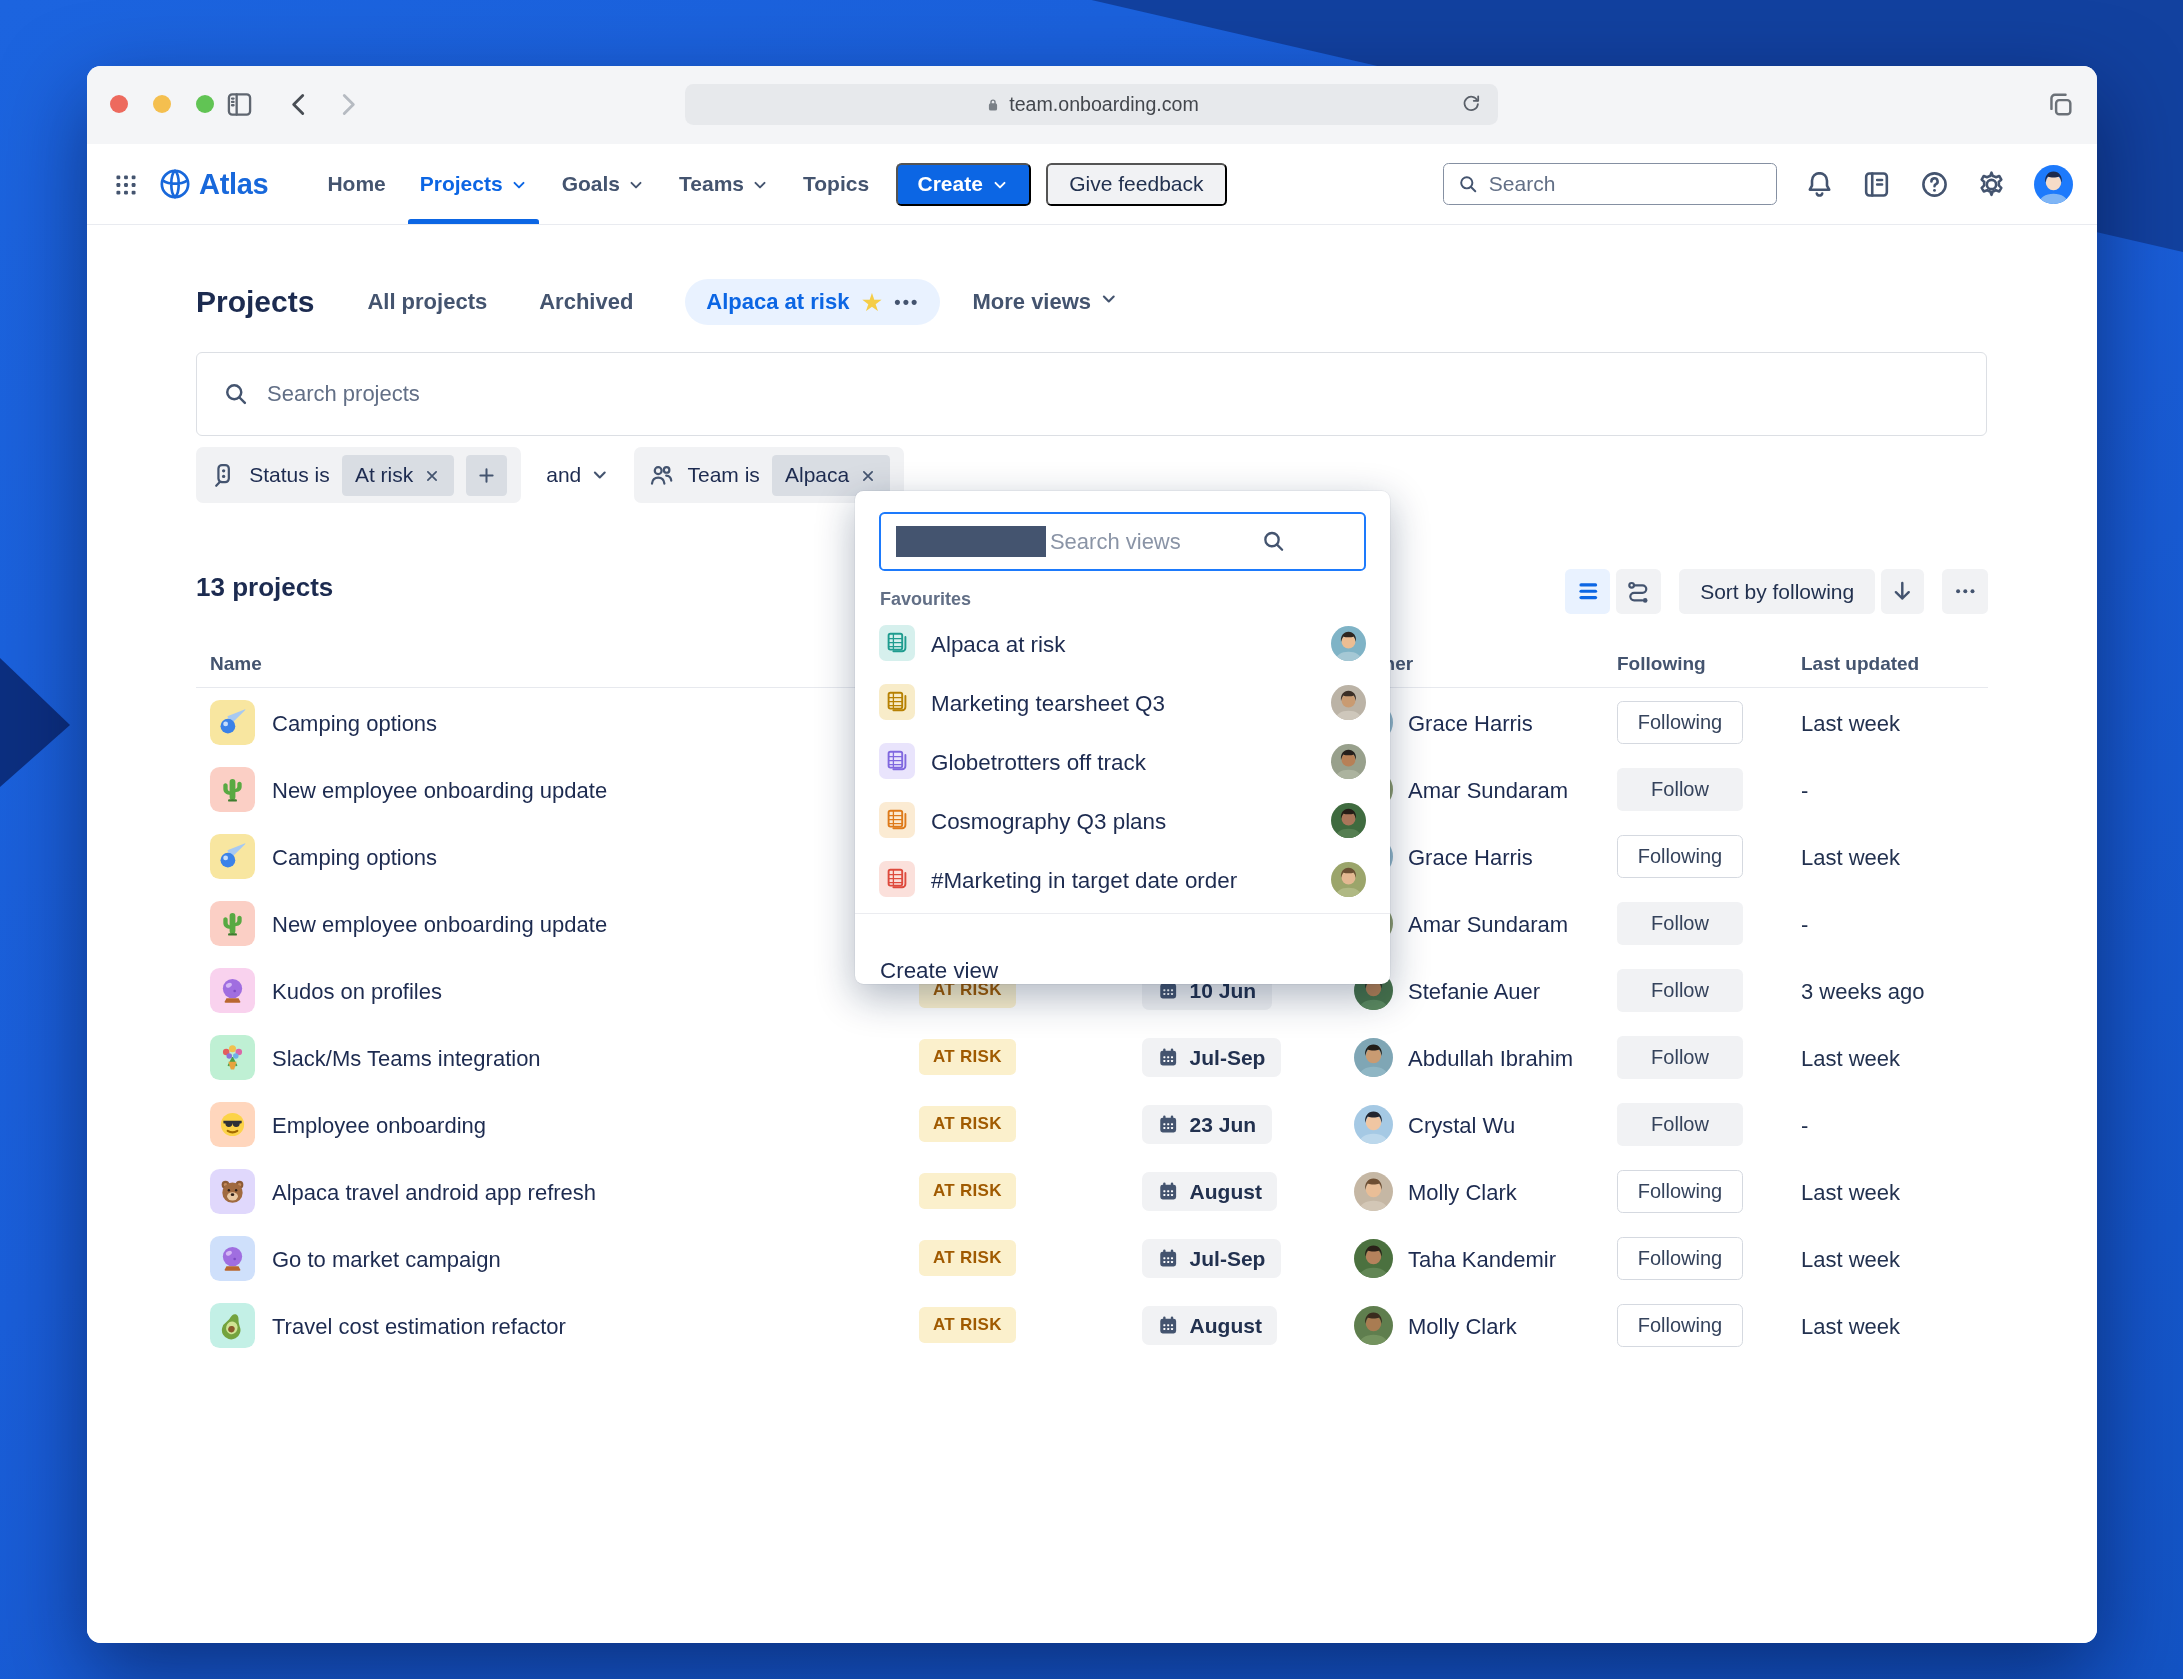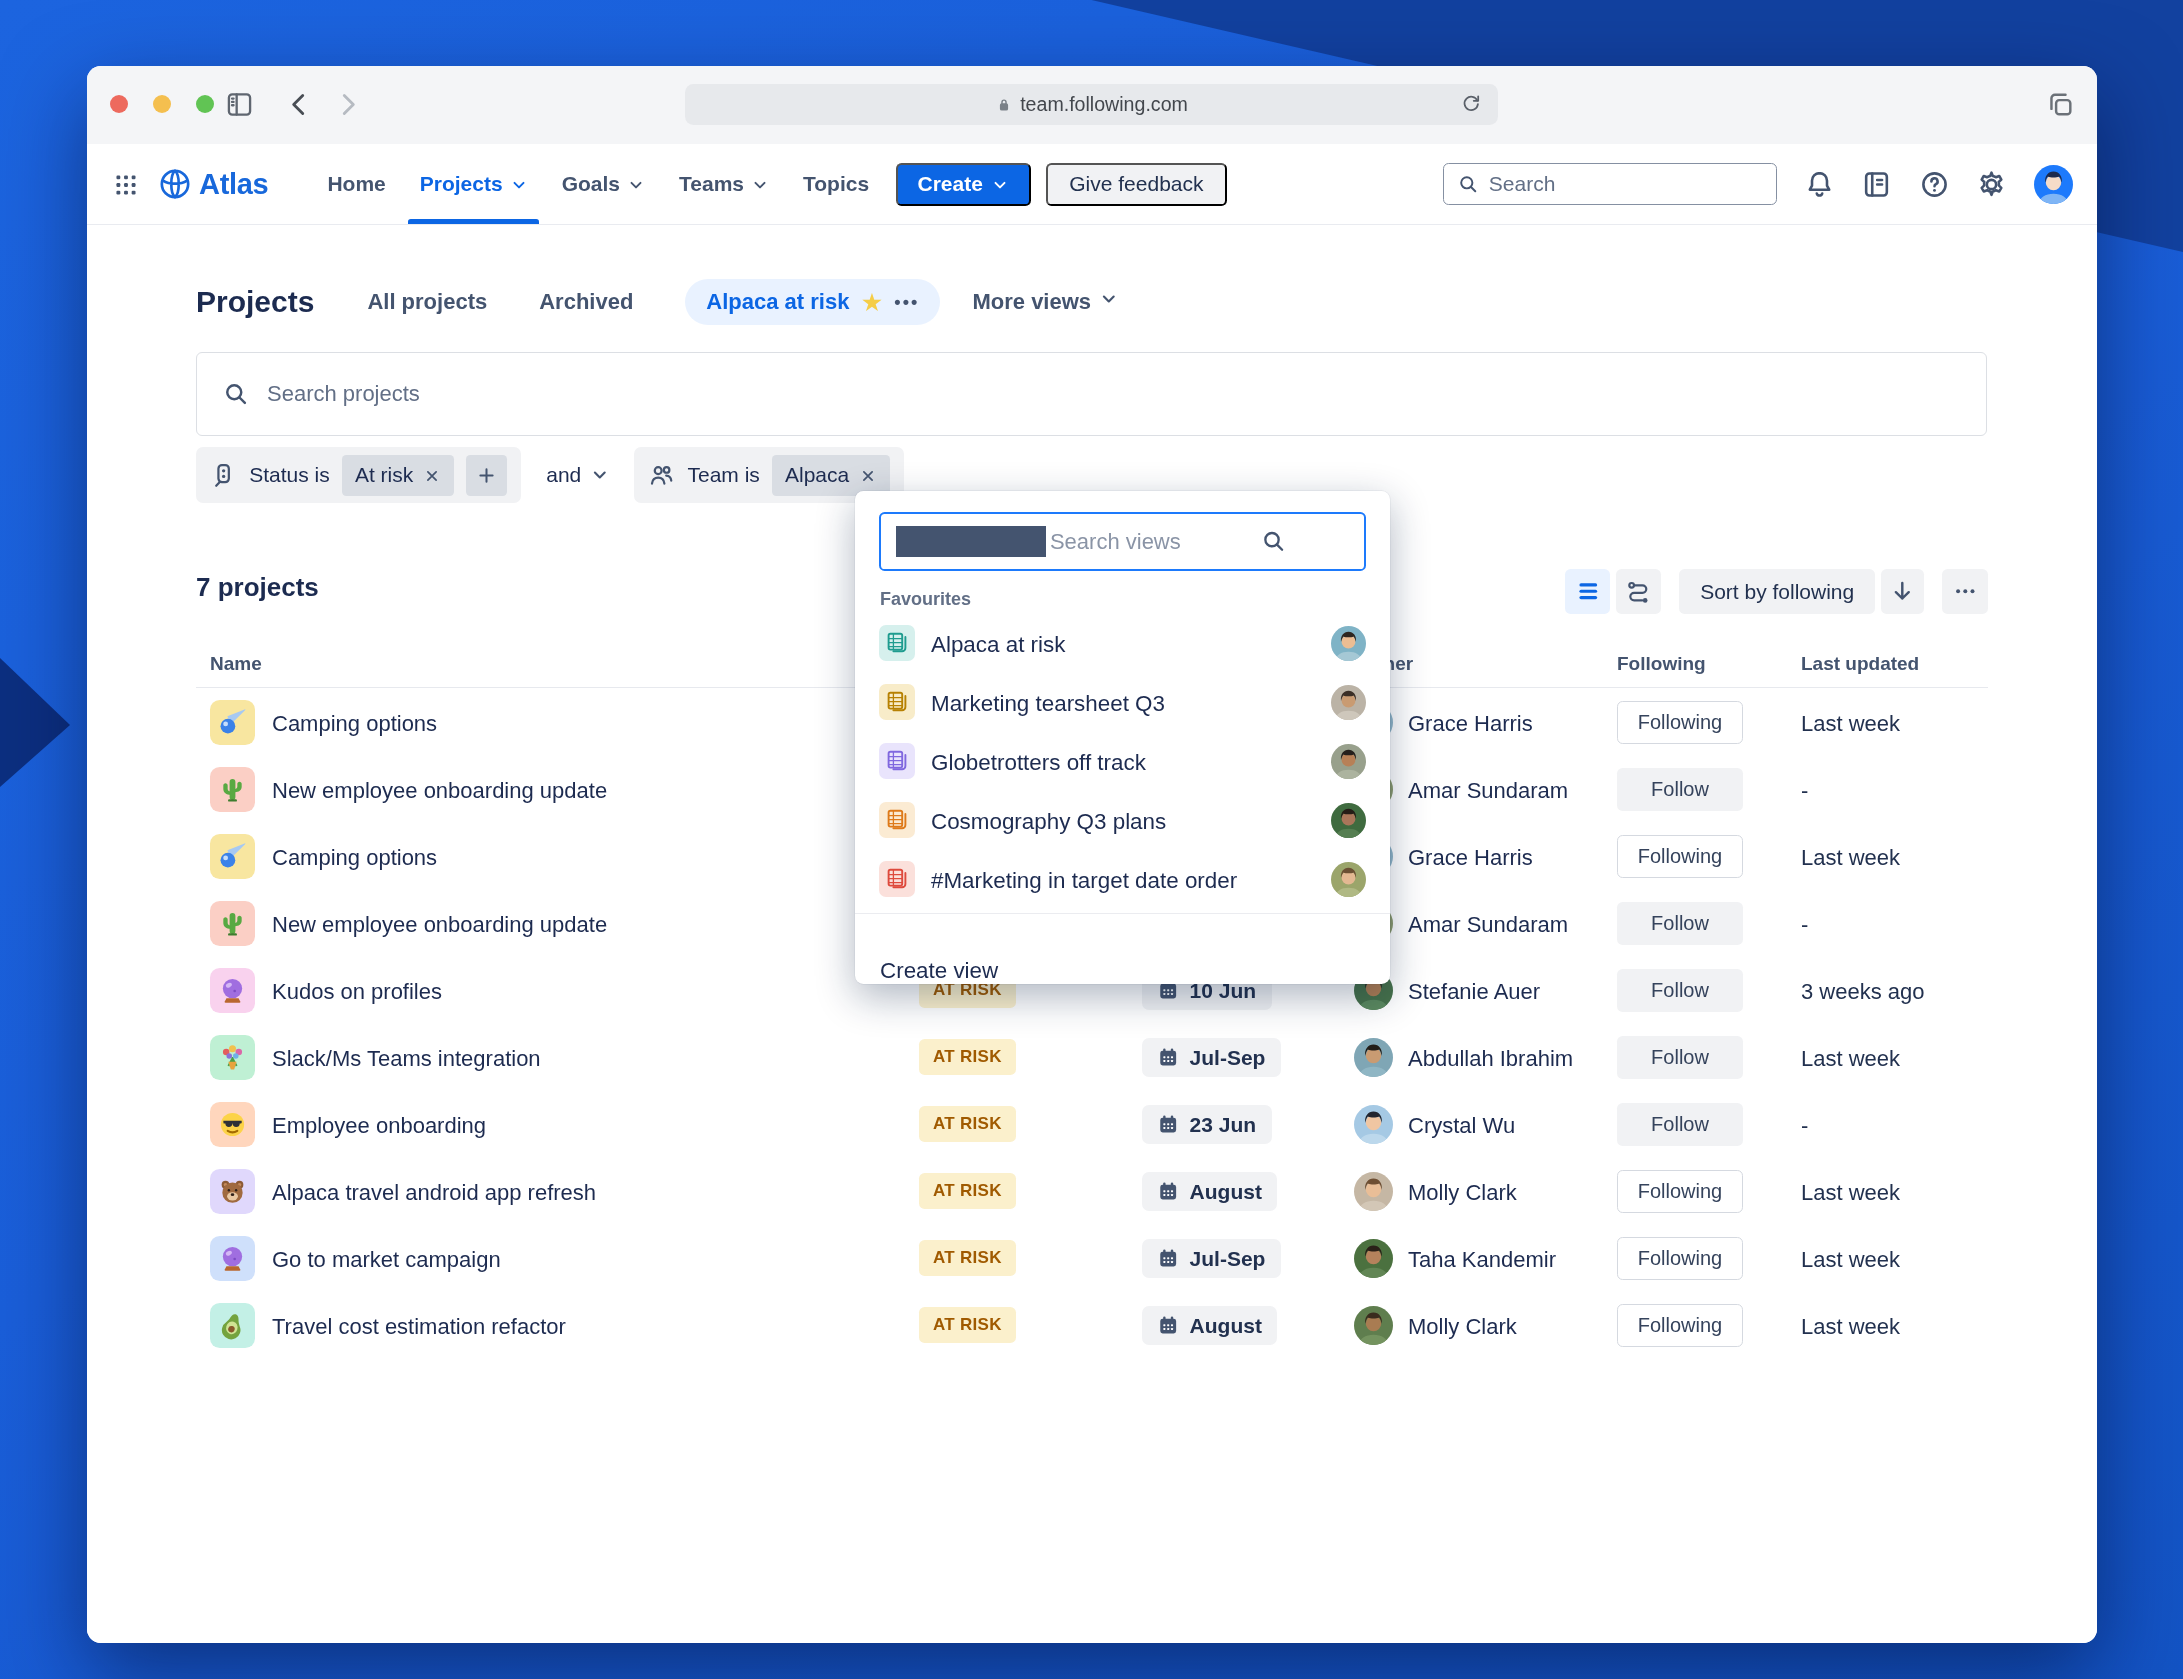--- a/index.html
+++ b/index.html
@@ -186,21 +186,21 @@
           <path d="M14.5 5l-7 7 7 7"></path>
         </svg></div>
     <div class="chrome-ic" style="left:245px"><svg viewBox="0 0 24 24" fill="none" stroke="#B6BBC2" stroke-width="2.2" stroke-linecap="round" stroke-linejoin="round">
           <path d="M9.5 5l7 7-7 7"></path>
         </svg></div>
     <div class="urlbar">
       <span class="lock-ic"><svg viewBox="0 0 24 24" fill="none" stroke="#7A8087" stroke-width="1.9" stroke-linecap="round" stroke-linejoin="round">
             <rect x="7.5" y="10.5" width="9" height="8" rx="1.6" fill="#7A8087"></rect>
             <path d="M9.3 10.5V8.2a2.7 2.7 0 0 1 5.4 0v2.3"></path>
           </svg></span>
-      <span class="url-text">team.following.com</span>
+      <span class="url-text">team.onboarding.com</span>
       <span class="reload"><svg viewBox="0 0 24 24" fill="none" stroke="#5A6069" stroke-width="1.9" stroke-linecap="round" stroke-linejoin="round">
             <path d="M18.6 8.2A7.2 7.2 0 1 0 19.2 12"></path>
             <path d="M19.5 3.6v4.8h-4.8"></path>
           </svg></span>
     </div>
     <div class="chrome-ic" style="right:21px;left:auto"><svg viewBox="0 0 24 24" fill="none" stroke="#6B7178" stroke-width="1.9" stroke-linecap="round" stroke-linejoin="round">
           <rect x="8.6" y="8.6" width="11" height="11" rx="2.4"></rect>
           <path d="M5 15.4V7.2A2.7 2.7 0 0 1 7.7 4.5h8.2"></path>
         </svg></div>
   </div>
@@ -362,21 +362,21 @@
         <span class="clabel">Team is</span>
         <span class="subchip">
           <span>Alpaca</span>
           <span class="x"><svg viewBox="0 0 24 24" fill="none" stroke="#44546F" stroke-width="2.3" stroke-linecap="round" stroke-linejoin="round">
                 <path d="M6.5 6.5l11 11M17.5 6.5l-11 11"></path>
               </svg></span>
         </span>
       </div>
     </div>
 
-    <div class="count-label">7 projects</div>
+    <div class="count-label">13 projects</div>
 
     <div class="toolbar">
       <div class="tbtn icon active-view">
           <svg viewBox="0 0 24 24" fill="#0C66E4">
             <rect x="4" y="4.8" width="16" height="2.9" rx="1.45"></rect>
             <rect x="4" y="10.5" width="16" height="2.9" rx="1.45"></rect>
             <rect x="4" y="16.2" width="16" height="2.9" rx="1.45"></rect>
           </svg>
         </div>
       <div class="tbtn icon">

